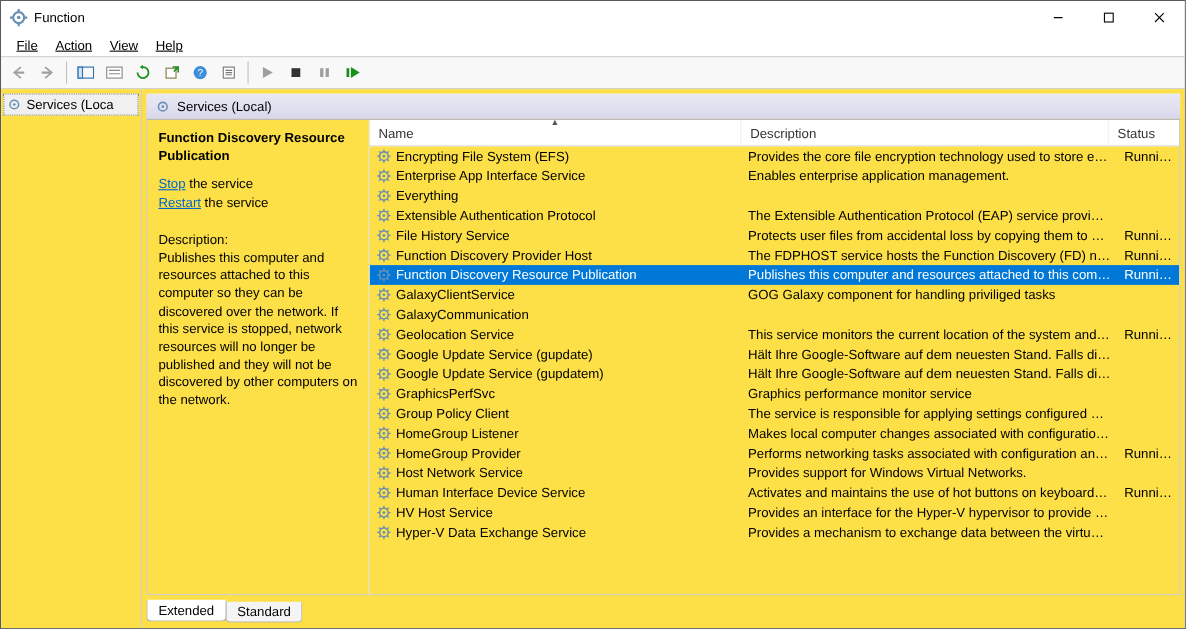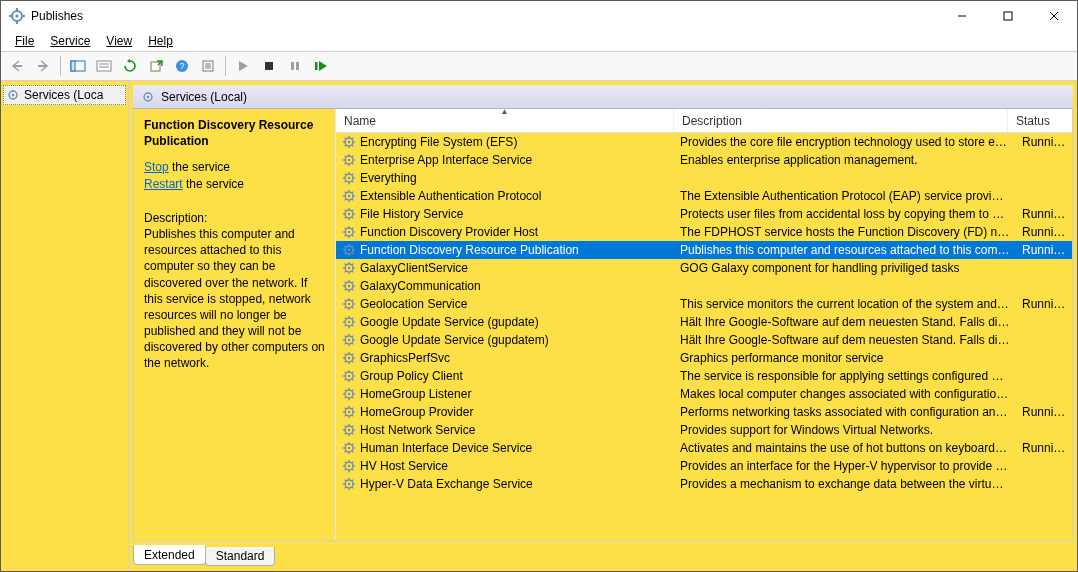--- a/index.html
+++ b/index.html
@@ -173,21 +173,21 @@
         <circle cx="8" cy="8" r="5" fill="none" stroke="#6a8fb5" stroke-width="2"></circle>
         <circle cx="8" cy="8" r="1.6" fill="#6a8fb5"></circle>
         <g stroke="#6a8fb5" stroke-width="2">
           <line x1="8" y1="0" x2="8" y2="3"></line>
           <line x1="8" y1="13" x2="8" y2="16"></line>
           <line x1="0" y1="8" x2="3" y2="8"></line>
           <line x1="13" y1="8" x2="16" y2="8"></line>
         </g>
       </svg>
   </span>
-  <span class="title">Publishes</span>
+  <span class="title">Function</span>
   <span class="spacer"></span>
   <div class="winbtn">
       <svg width="10" height="10">
         <line x1="1" y1="5" x2="9" y2="5" stroke="#000" stroke-width="1"></line>
       </svg>
     </div>
   <div class="winbtn">
       <svg width="10" height="10">
         <rect x="1" y="1" width="8" height="8" fill="none" stroke="#000" stroke-width="1"></rect>
       </svg>
@@ -195,21 +195,21 @@
   <div class="winbtn close">
       <svg width="10" height="10">
         <line x1="1" y1="1" x2="9" y2="9" stroke="#000" stroke-width="1"></line>
         <line x1="9" y1="1" x2="1" y2="9" stroke="#000" stroke-width="1"></line>
       </svg>
     </div>
 </div>
 
 <div class="menubar">
   <div class="item"><span class="underline">File</span></div>
-  <div class="item"><span class="underline">Service</span></div>
+  <div class="item"><span class="underline">Action</span></div>
   <div class="item"><span class="underline">View</span></div>
   <div class="item"><span class="underline">Help</span></div>
 </div>
 
 <div class="toolbar">
   <div class="tbtn disabled">
       <svg width="16" height="14">
         <path d="M10 2 L4 7 L10 12" fill="none" stroke="#333" stroke-width="1.5"></path>
         <rect x="4" y="6" width="9" height="2" fill="#333"></rect>
       </svg>

